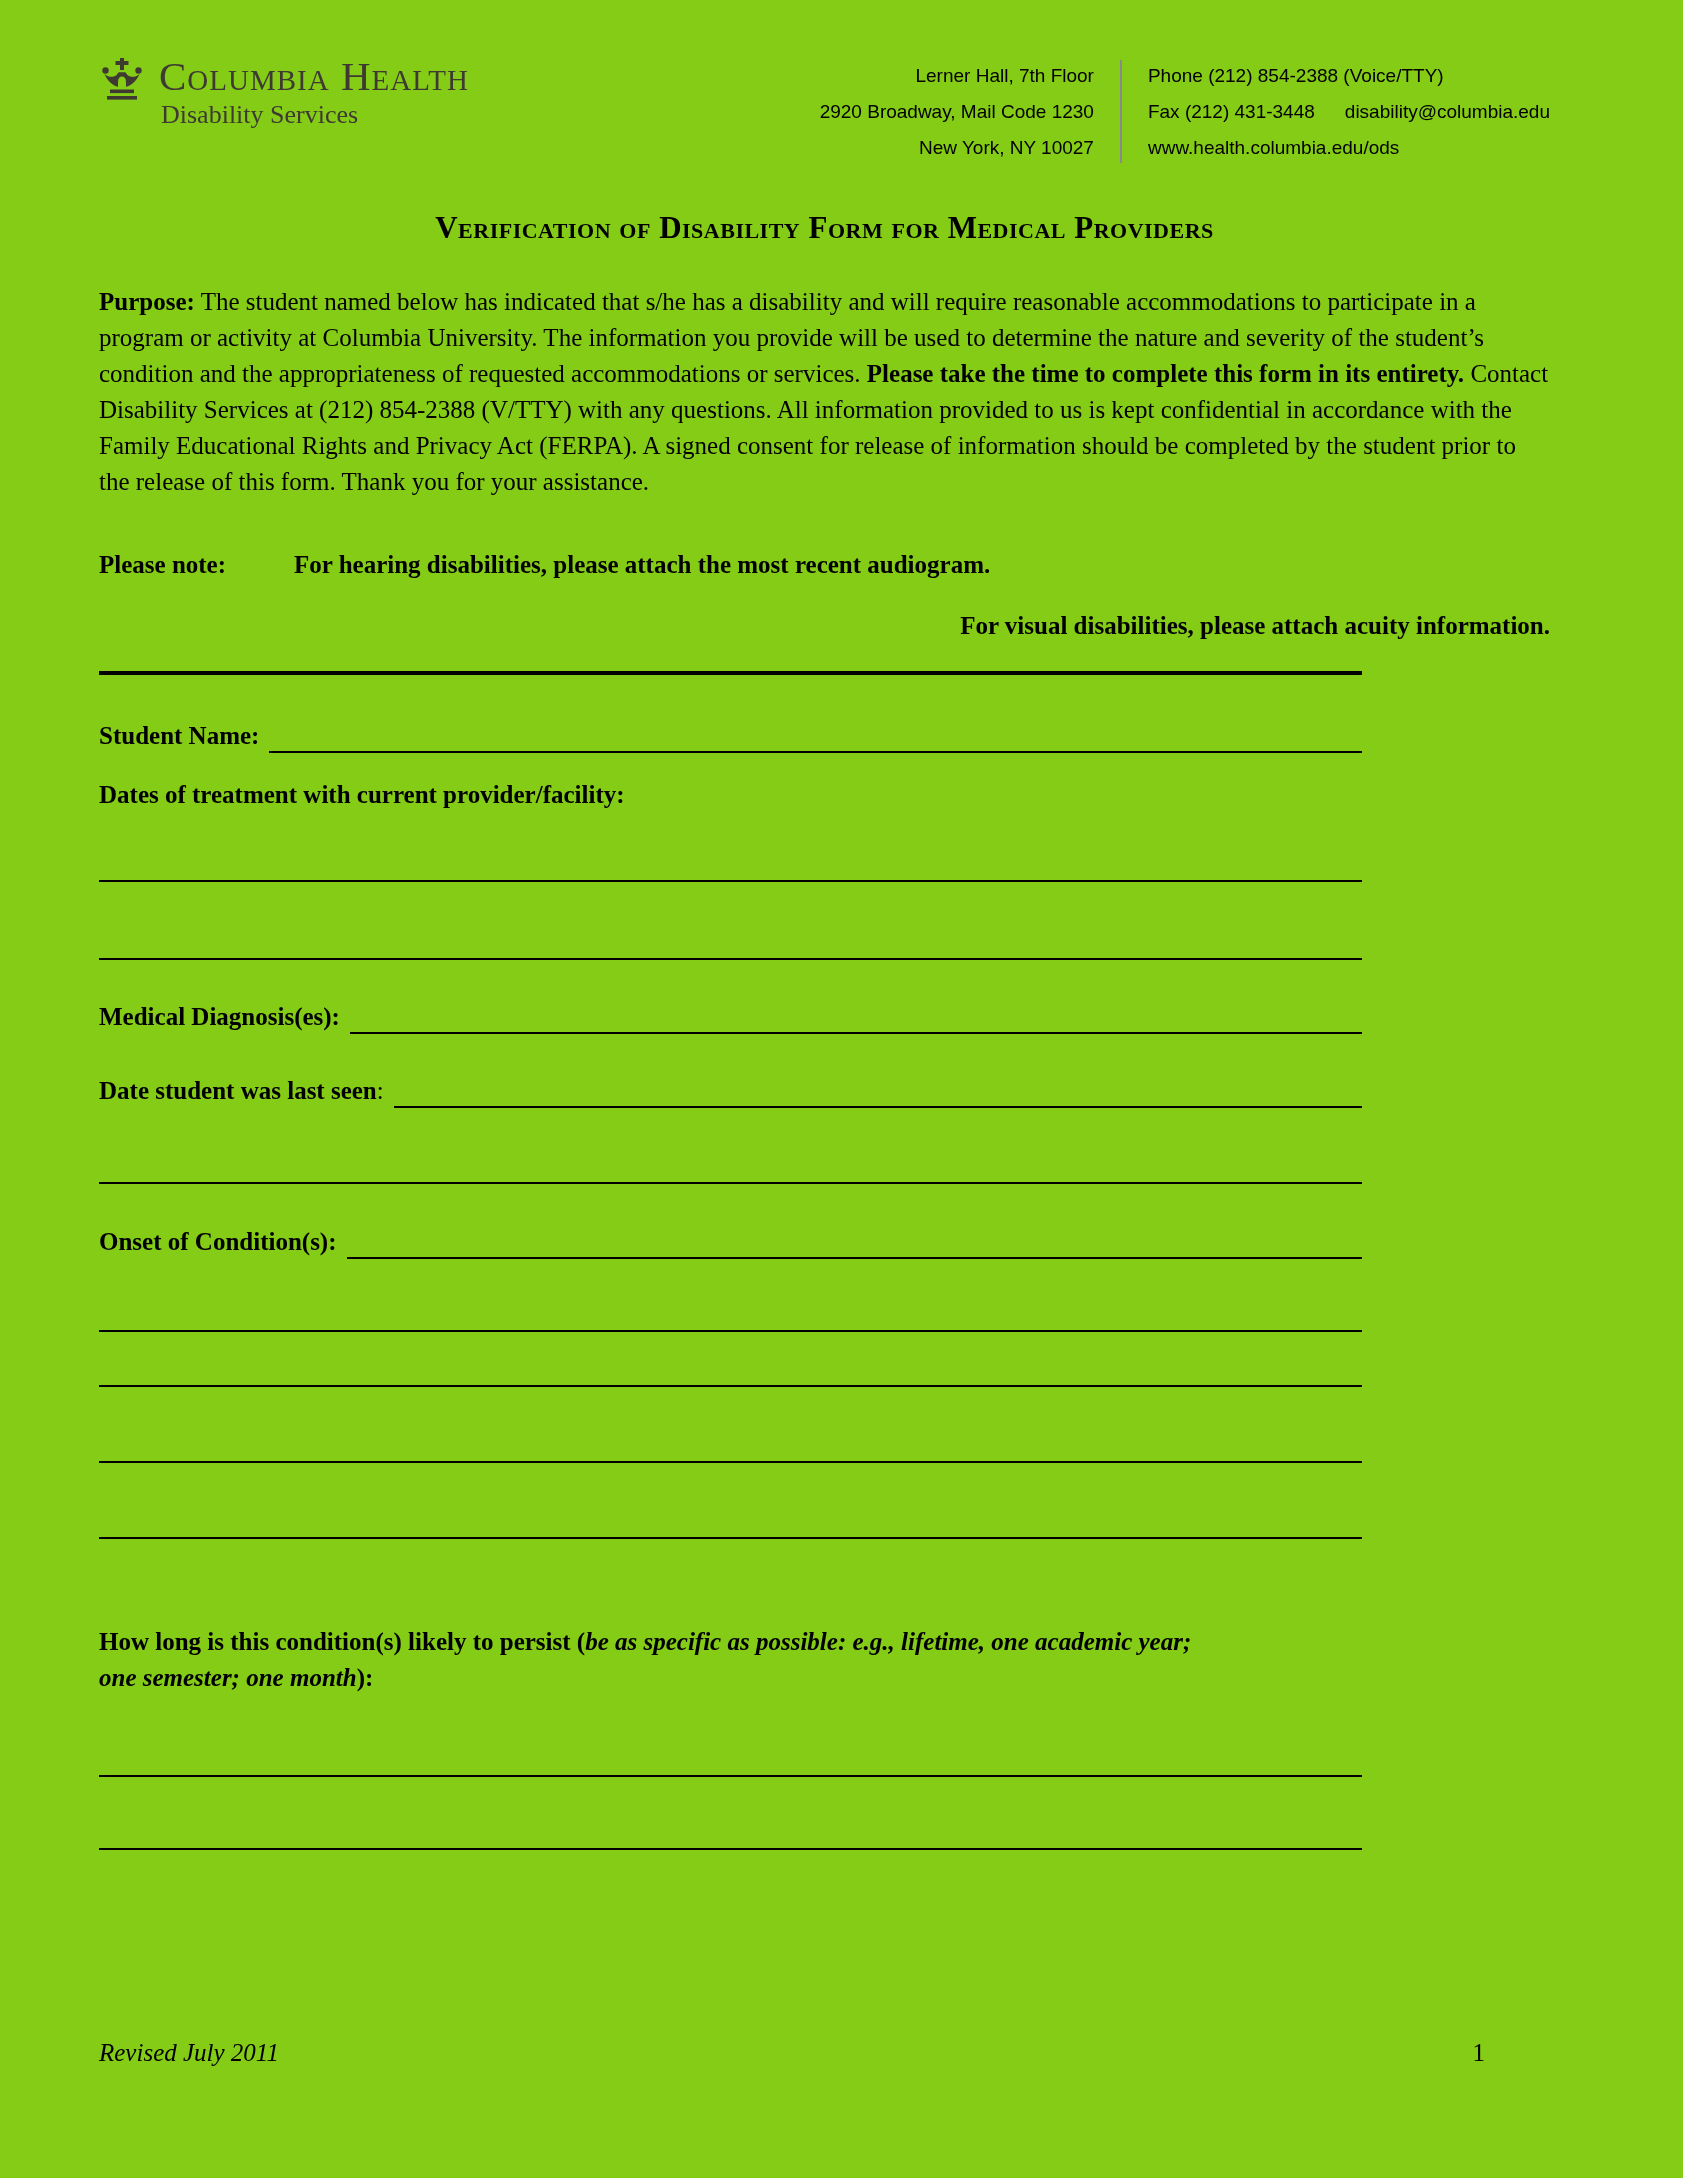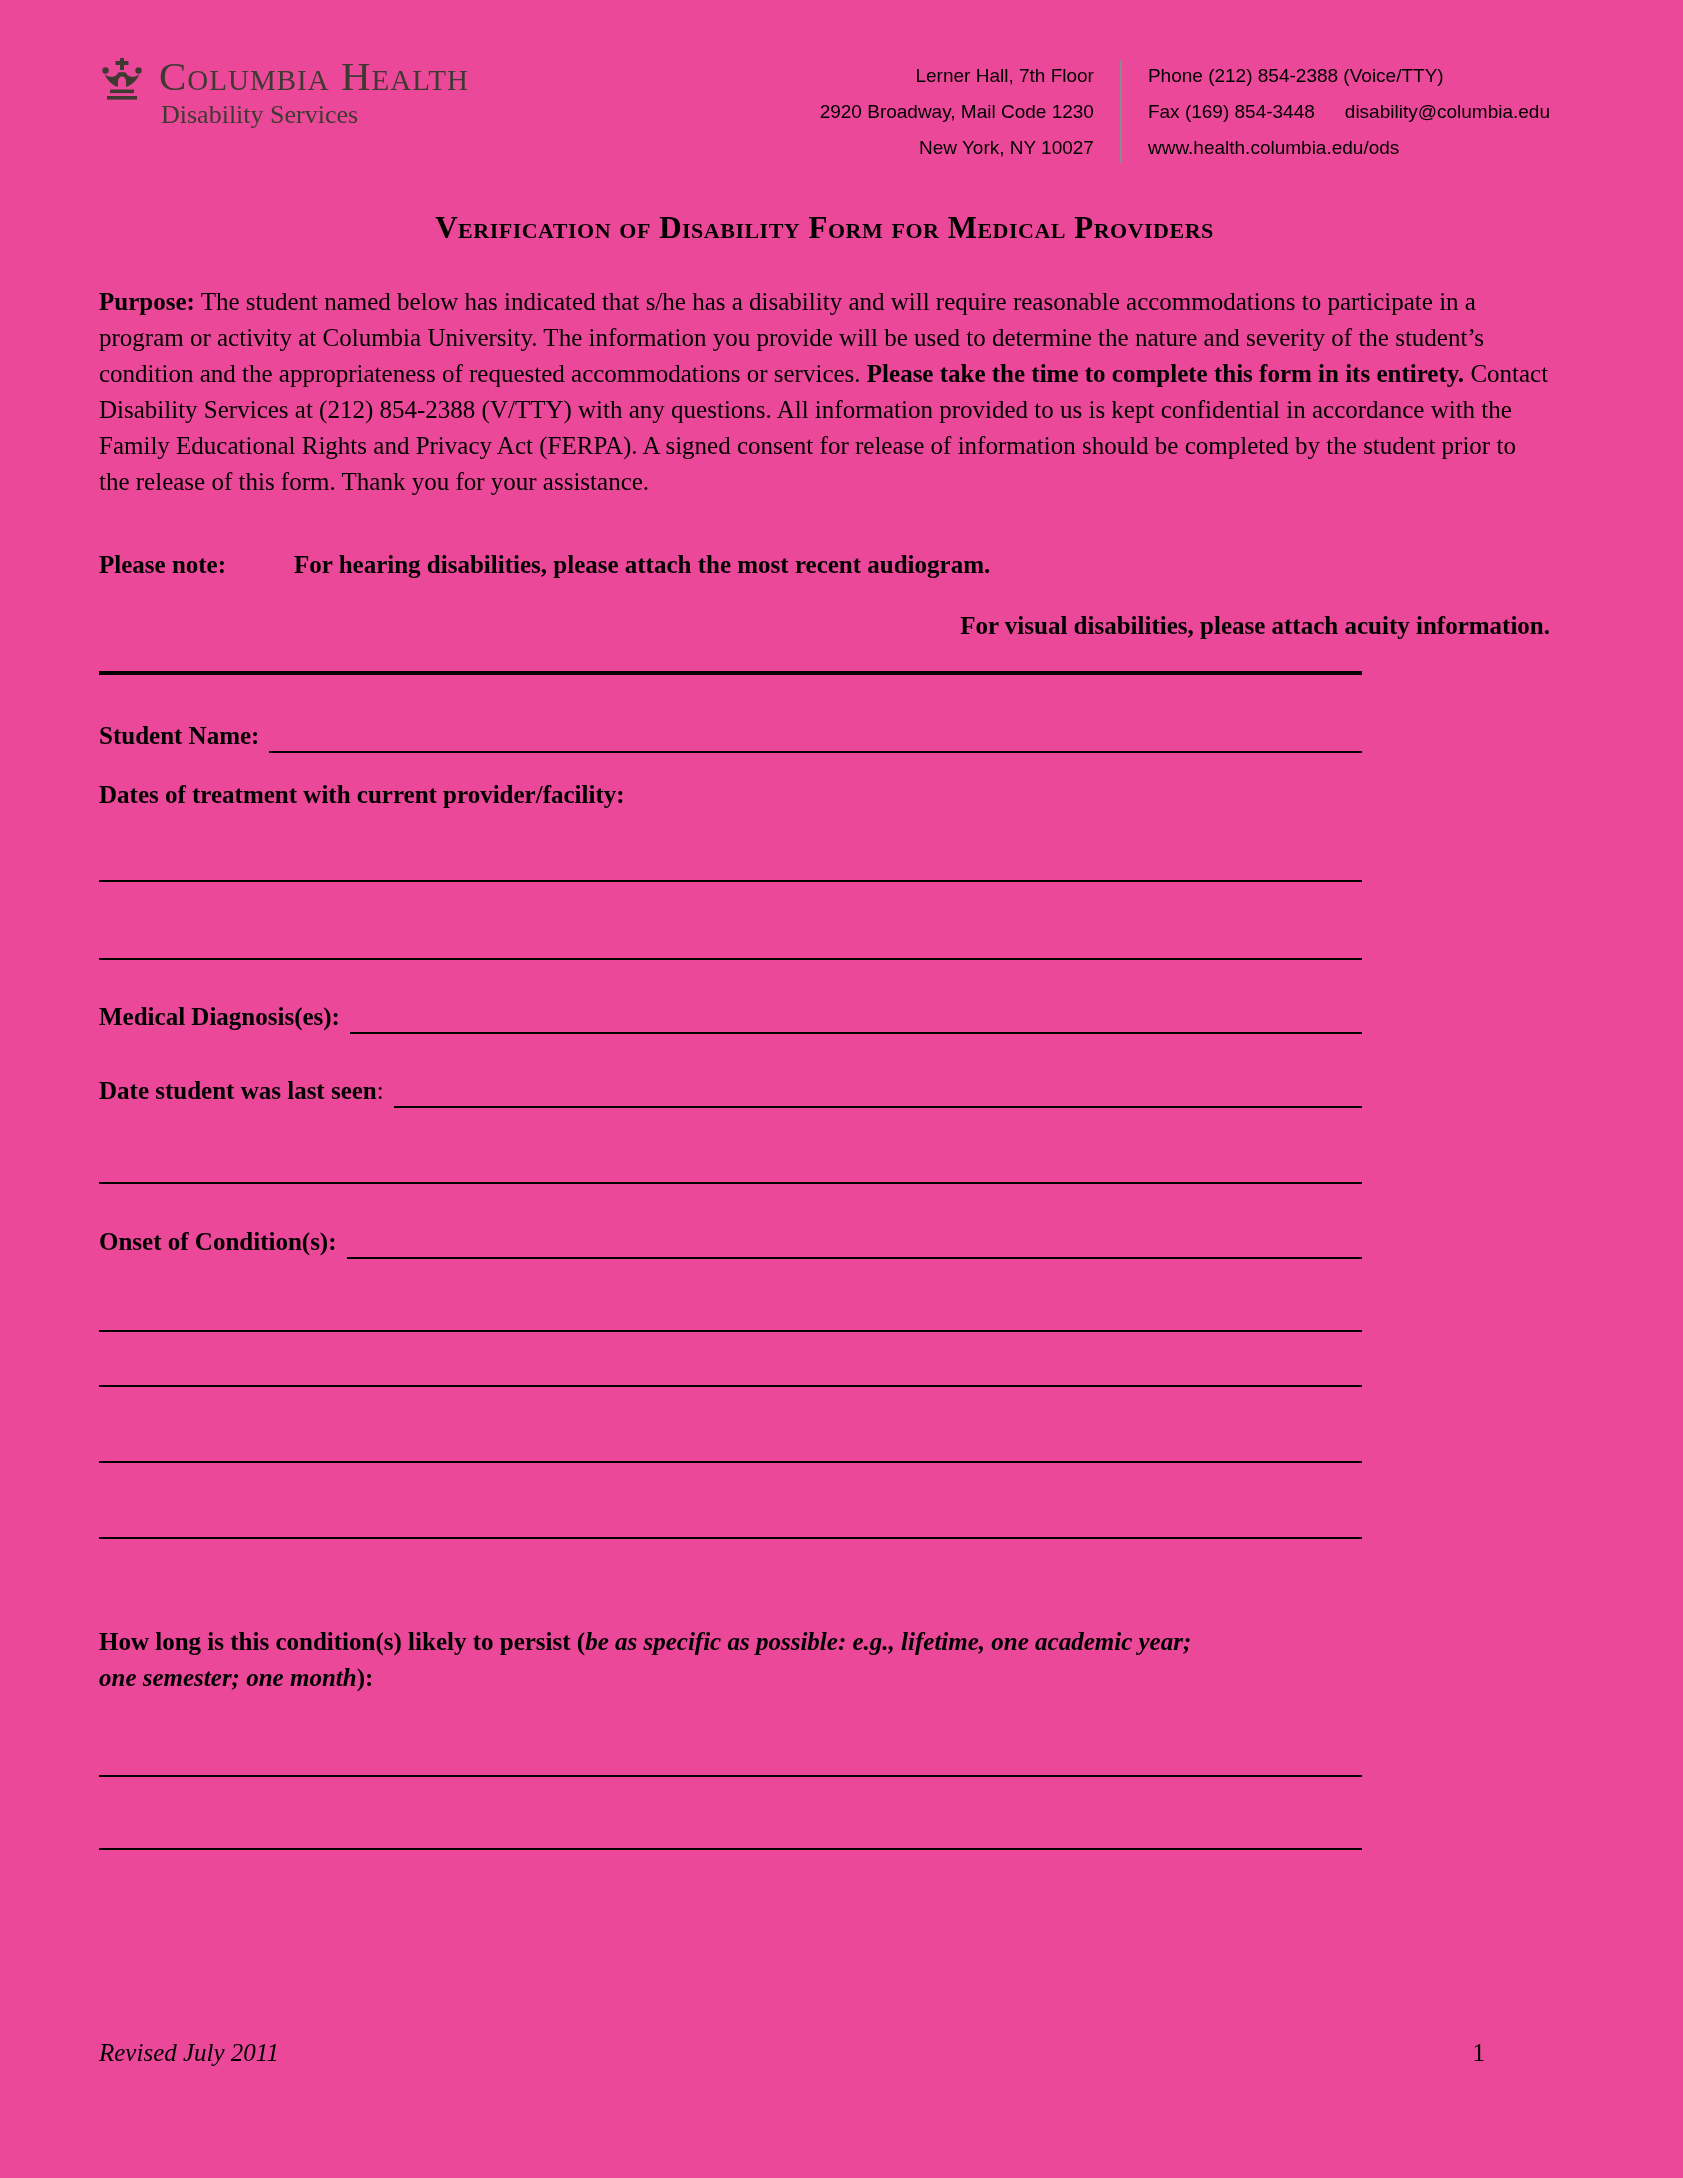--- a/index.html
+++ b/index.html
@@ -1,17 +1,17 @@
 <!DOCTYPE html>
 <html><head>
 <meta charset="utf-8">
 <style>
   html,body{margin:0;padding:0;background:#ffffff;}
   .page{
-    position:relative;width:1683px;height:2178px;margin:0 auto;background:#ec4899;color:#000;
+    position:relative;width:1683px;height:2178px;margin:0 auto;background:#84cc16;color:#000;
     font-family:"Liberation Serif",serif;padding:54px 133px 0 99px;box-sizing:border-box;overflow:hidden;
   }
   
   .header{display:flex;align-items:flex-start;}
   .logo{display:flex;align-items:flex-start;}
   .crown{margin-top:4px;flex:none;}
   .logo-text{margin-left:14px;}
   .logo-title{font-variant:small-caps;font-size:41px;line-height:44px;letter-spacing:1px;color:#3e3a32;}
   .logo-subtitle{font-size:26px;line-height:30px;color:#3e3a32;margin:2px 0 0 2px;}
   .header-spacer{flex:1;}
@@ -81,21 +81,21 @@
     <div class="header-spacer"></div>
     <div class="addr">
       <div>Lerner Hall, 7th Floor</div>
       <div>2920 Broadway, Mail Code 1230</div>
       <div>New York, NY 10027</div>
     </div>
     <div class="vdivider"></div>
     <div class="contact">
       <div>Phone (212) 854-2388 (Voice/TTY)</div>
       <div>
-        <span>Fax (169) 854-3448</span><span class="email">disability@columbia.edu</span>
+        <span>Fax (212) 431-3448</span><span class="email">disability@columbia.edu</span>
       </div>
       <div>www.health.columbia.edu/ods</div>
     </div>
   </header>
 
   <h1 class="title">Verification of Disability Form for Medical Providers</h1>
 
   <p class="purpose"><span class="b">Purpose:</span><span> The student named below has indicated that s/he has a disability and will require reasonable accommodations to participate in a program or activity at Columbia University. The information you provide will be used to determine the nature and severity of the student’s condition and the appropriateness of requested accommodations or services. </span><span class="b">Please take the time to complete this form in its entirety.</span><span> Contact Disability Services at (212) 854-2388 (V/TTY) with any questions. All information provided to us is kept confidential in accordance with the Family Educational Rights and Privacy Act (FERPA).  A signed consent for release of information should be completed by the student prior to the release of this form.  Thank you for your assistance.</span></p>
 
   <div class="note-row">

